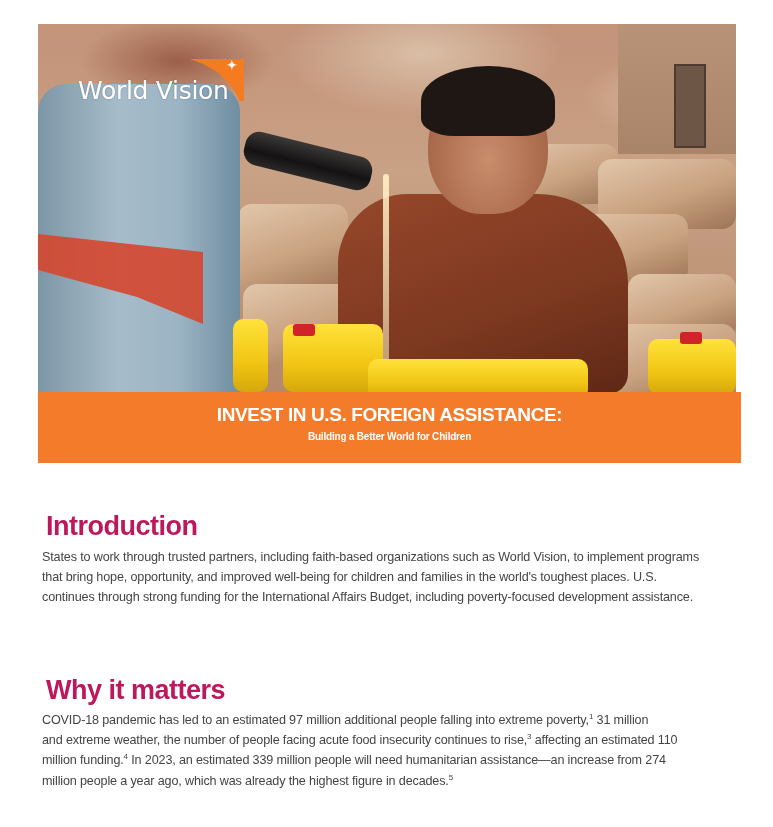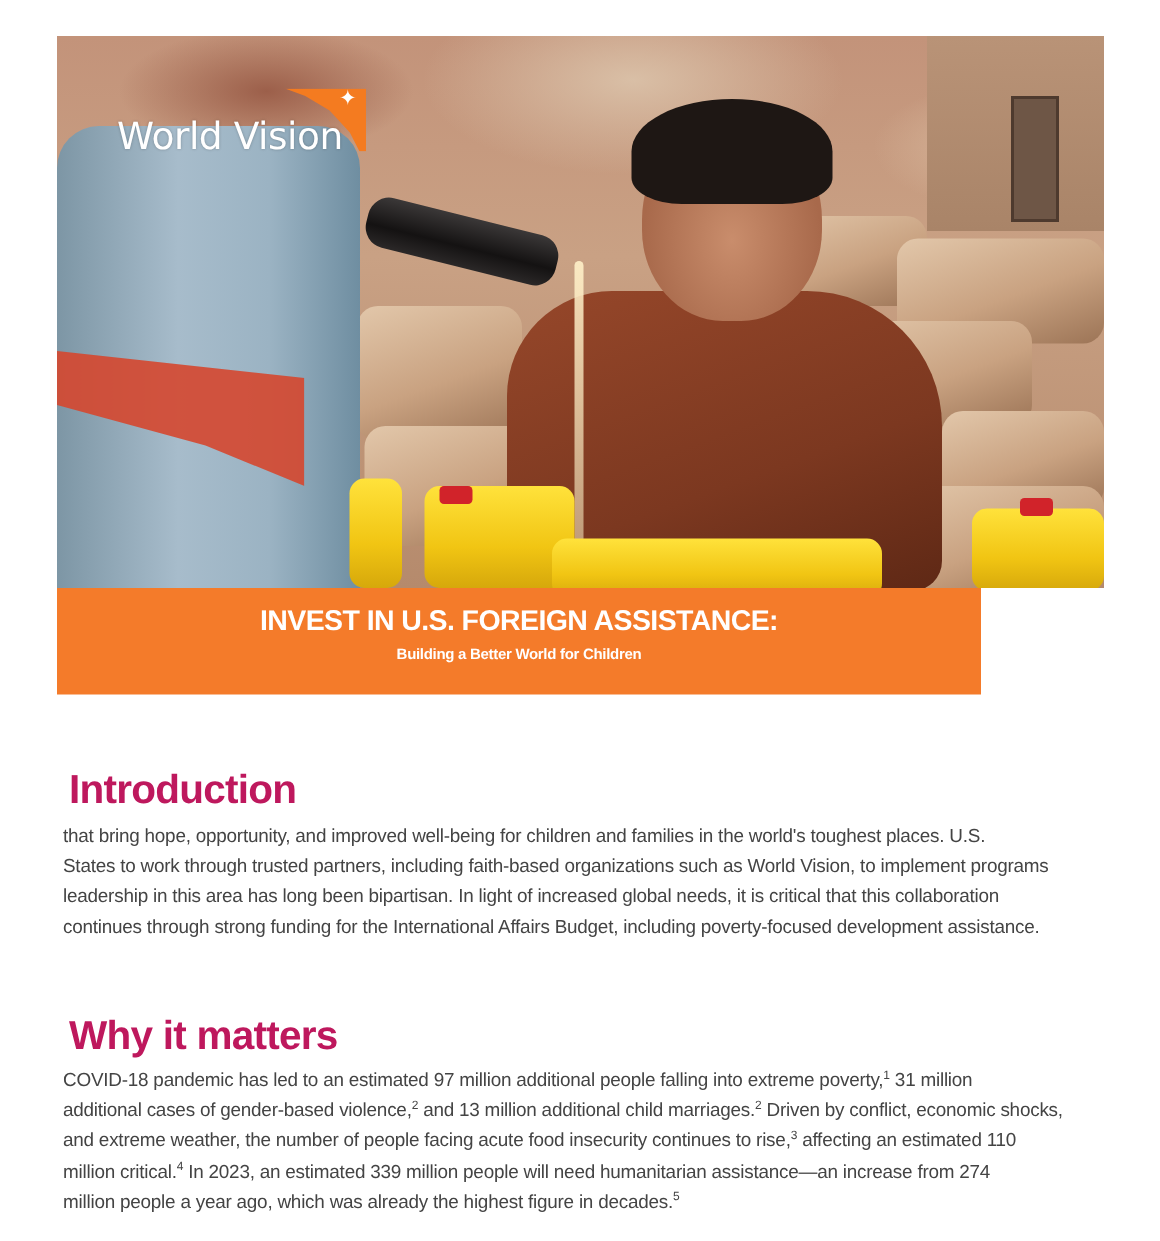--- a/index.html
+++ b/index.html
@@ -102,21 +102,21 @@
     background: #f47b20;
     clip-path: polygon(0 0, 100% 0, 100% 100%, 92% 100%, 80% 70%, 55% 35%, 25% 12%);
   }
   .logo-star {
     position: absolute; left: 188px; top: 34px;
     color: #ffffff; font-size: 14px; line-height: 14px;
   }
 
   .banner {
     position: absolute;
-    left: 38px; top: 392px; width: 616px; height: 71px;
+    left: 38px; top: 392px; width: 703px; height: 71px;
     background: #f47b2a;
     color: #ffffff;
     text-align: center;
   }
   .banner-title {
     position: absolute; left: 0; right: 0; top: 12px;
     font-size: 19px; font-weight: bold;
     letter-spacing: -0.4px;
   }
   .banner-sub {
@@ -180,36 +180,32 @@
   <div class="logo">World Vision</div>
 </div>
 
 <div class="banner">
   <div class="banner-title">INVEST IN U.S. FOREIGN ASSISTANCE:</div>
   <div class="banner-sub">Building a Better World for Children</div>
 </div>
 
 <h2 class="heading" style="top:507px;">Introduction</h2>
 <div class="para" style="top:547px;">
+  <div class="line">States to work through trusted partners, including faith-based organizations such as World Vision, to implement programs</div>
   <div class="line">that bring hope, opportunity, and improved well-being for children and families in the world's toughest places. U.S.</div>
-  <div class="line">States to work through trusted partners, including faith-based organizations such as World Vision, to implement programs</div>
-  <div class="line">leadership in this area has long been bipartisan. In light of increased global needs, it is critical that this collaboration</div>
   <div class="line">continues through strong funding for the International Affairs Budget, including poverty-focused development assistance.</div>
 </div>
 
 <h2 class="heading" style="top:671px;">Why it matters</h2>
 <div class="para" style="top:710px;">
   <div class="line">
     <span>COVID-18 pandemic has led to an estimated 97 million additional people falling into extreme poverty,</span><sup>1</sup><span> 31 million</span>
   </div>
   <div class="line">
-    <span>additional cases of gender-based violence,</span><sup>2</sup><span> and 13 million additional child marriages.</span><sup>2</sup><span> Driven by conflict, economic shocks,</span>
-  </div>
-  <div class="line">
     <span>and extreme weather, the number of people facing acute food insecurity continues to rise,</span><sup>3</sup><span> affecting an estimated 110</span>
   </div>
   <div class="line">
-    <span>million critical.</span><sup>4</sup><span> In 2023, an estimated 339 million people will need humanitarian assistance—an increase from 274</span>
+    <span>million funding.</span><sup>4</sup><span> In 2023, an estimated 339 million people will need humanitarian assistance—an increase from 274</span>
   </div>
   <div class="line">
     <span>million people a year ago, which was already the highest figure in decades.</span><sup>5</sup>
   </div>
 </div>
 
 </body></html>

